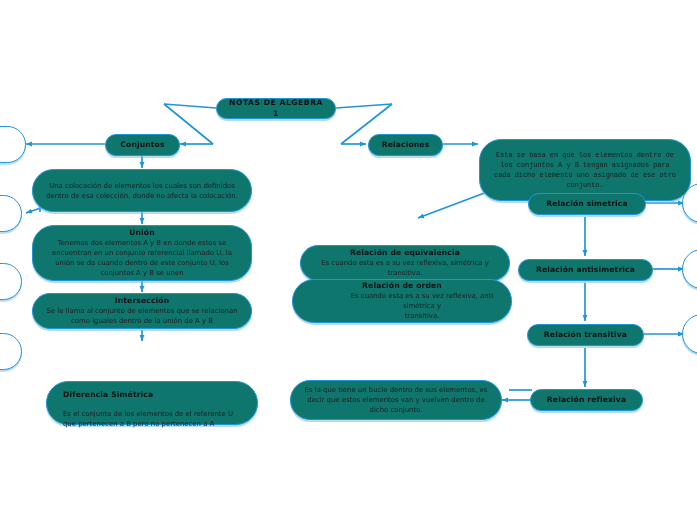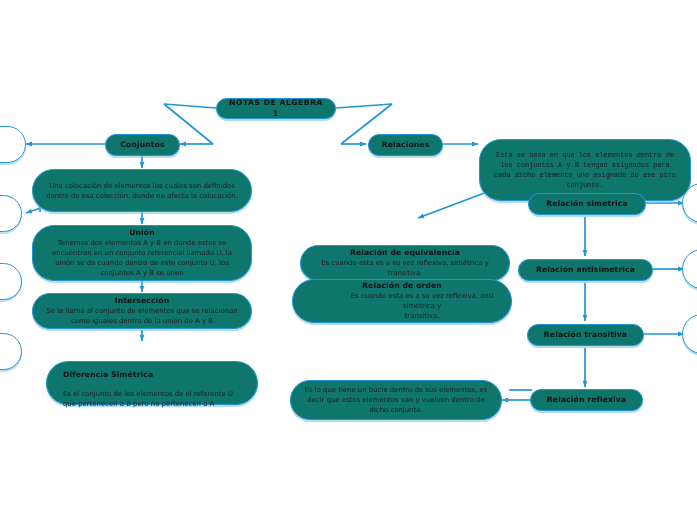--- a/index.html
+++ b/index.html
@@ -64,20 +64,21 @@
     color: #1d1d1d;
   }
   .node.lead .body { margin-top: 0px; }
   .node.headline-left {
     align-items: flex-start;
     text-align: left;
     padding-left: 16px;
     padding-right: 14px;
     justify-content: flex-start;
     padding-top: 8px;
+    margin-top: 20px;
   }
   .node.headline-left .body {
     margin-top: 9px;
   }
   .edge-node {
     position: absolute;
     box-sizing: border-box;
     border: 1.4px solid #2196d6;
     background: #ffffff;
     border-radius: 22px;

